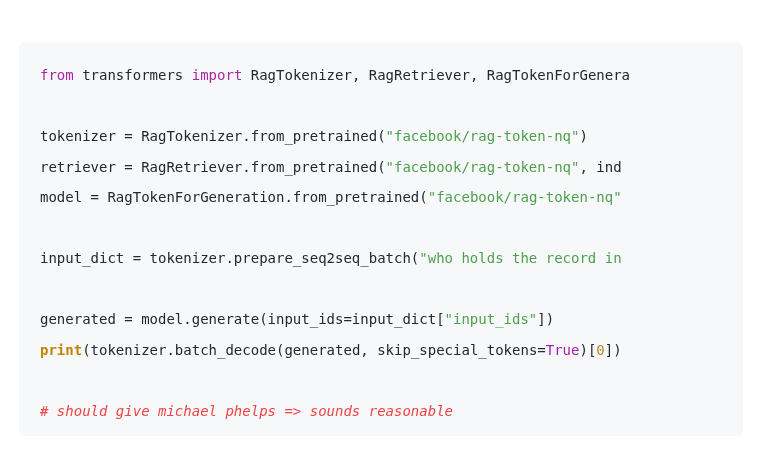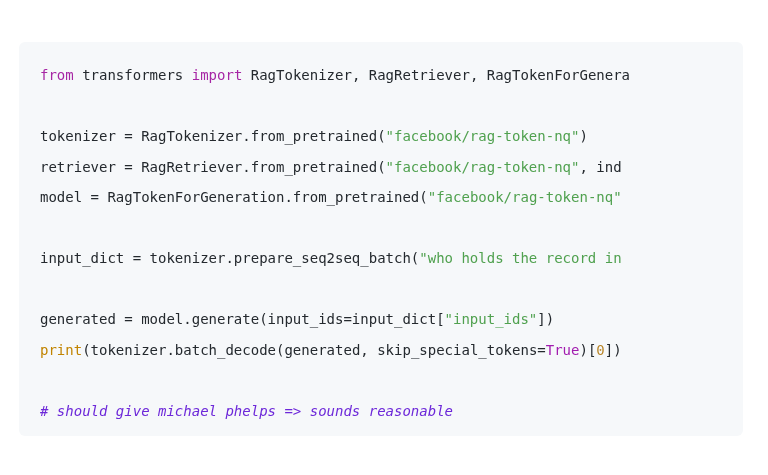--- a/index.html
+++ b/index.html
@@ -18,23 +18,23 @@
       left: 21px; top: 18px;
       font-family: "DejaVu Sans Mono", "Liberation Mono", monospace;
       font-size: 14px;
       line-height: 30.5px;
       color: #24292e;
       white-space: pre;
     }
     .line { display: block; height: 30.5px; }
     .kw { color: #a626a4; }
     .str { color: #50a14f; }
-    .bi { color: #c18401; }
+    .bi { color: #c18401; font-weight: bold; }
     .const { color: #a21caf; }
     .num { color: #b9862a; }
-    .cm { color: #6d28d9; font-style: italic; }
+    .cm { color: #ef4444; font-style: italic; }
   </style>
 </head>
 <body>
 
 <div class="code-block">
 <pre><span class="line"><span class="kw">from</span><span> transformers </span><span class="kw">import</span><span> RagTokenizer, RagRetriever, RagTokenForGenera</span></span><span class="line"></span><span class="line"><span>tokenizer = RagTokenizer.from_pretrained(</span><span class="str">"facebook/rag-token-nq"</span><span>)</span></span><span class="line"><span>retriever = RagRetriever.from_pretrained(</span><span class="str">"facebook/rag-token-nq"</span><span>, ind</span></span><span class="line"><span>model = RagTokenForGeneration.from_pretrained(</span><span class="str">"facebook/rag-token-nq"</span></span><span class="line"></span><span class="line"><span>input_dict = tokenizer.prepare_seq2seq_batch(</span><span class="str">"who holds the record in</span></span><span class="line"></span><span class="line"><span>generated = model.generate(input_ids=input_dict[</span><span class="str">"input_ids"</span><span>])</span></span><span class="line"><span class="bi">print</span><span>(tokenizer.batch_decode(generated, skip_special_tokens=</span><span class="const">True</span><span>)[</span><span class="num">0</span><span>])</span></span><span class="line"></span><span class="line"><span class="cm"># should give michael phelps =&gt; sounds reasonable</span></span></pre>
 </div>
 
 </body></html>

